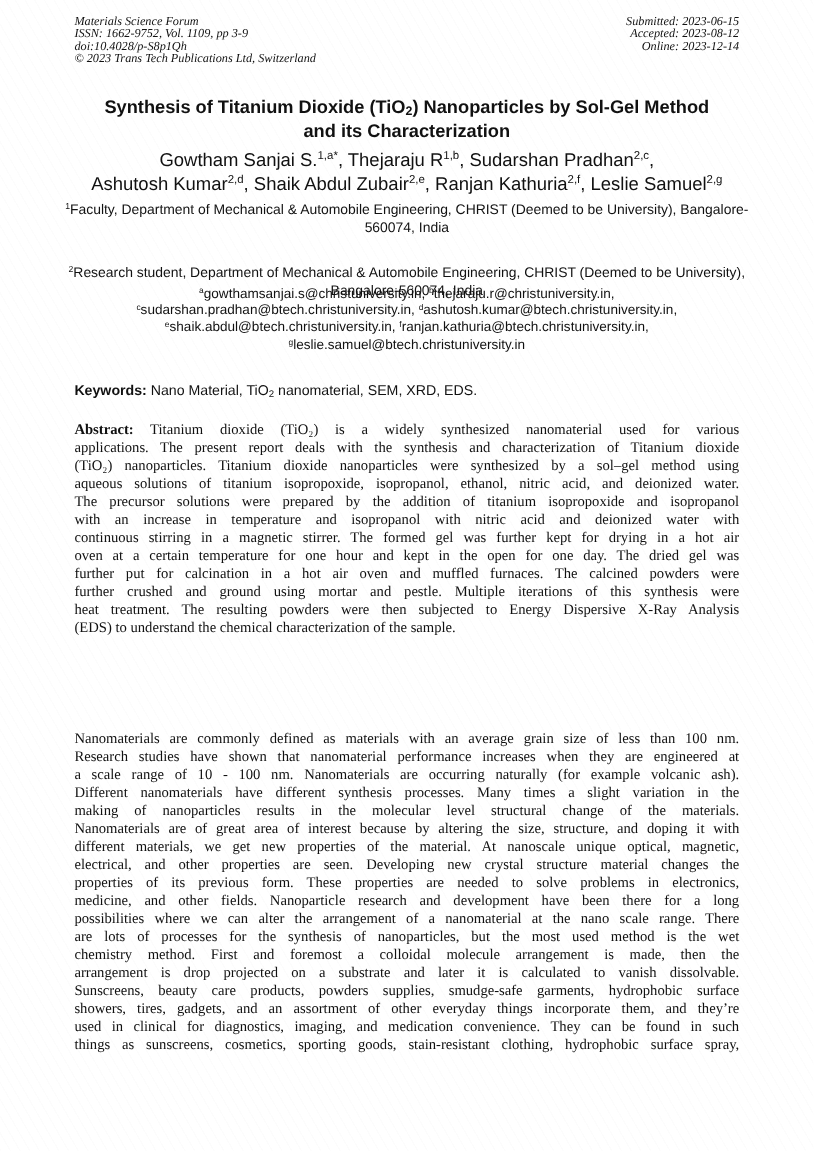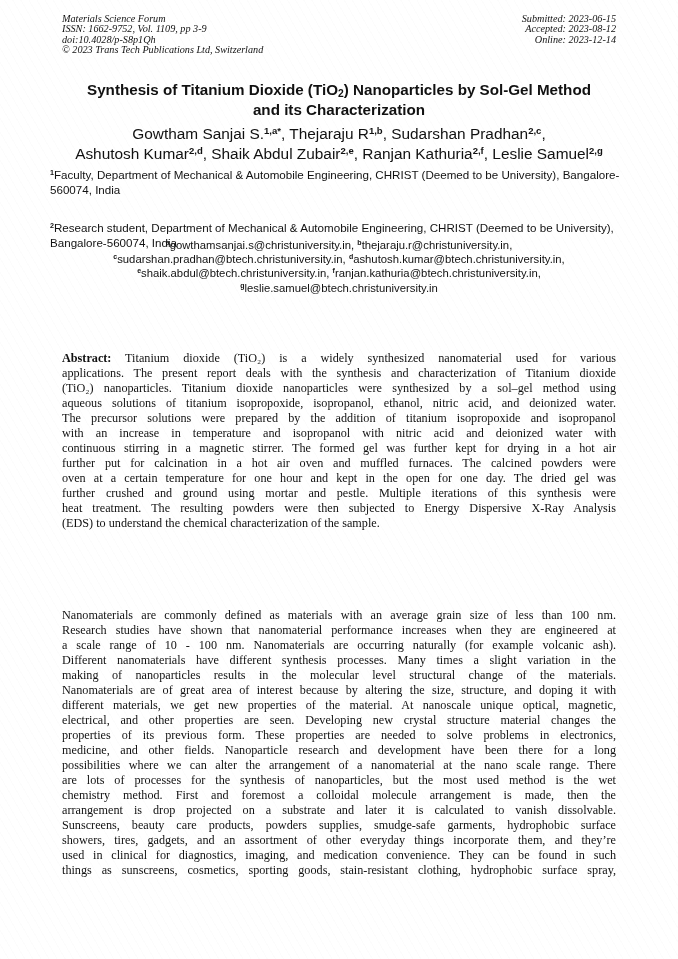--- a/index.html
+++ b/index.html
@@ -20,30 +20,30 @@
 
   .title {
     position: absolute; left: 40px; width: 598px; top: 80px; text-align: center;
     font-family: "Liberation Sans", sans-serif; font-weight: bold; font-size: 15.2px; line-height: 19.5px;
   }
   .authors {
     position: absolute; left: 20px; width: 638px; top: 124px; text-align: center;
     font-family: "Liberation Sans", sans-serif; font-size: 15.4px; line-height: 19.5px;
   }
   .affil {
-    position: absolute; left: 50px; width: 578px; 
+    position: absolute; left: 50px; width: 578px; text-align: center;
     font-family: "Liberation Sans", sans-serif; font-size: 11.6px; line-height: 15px;
   }
   .affil1 { top: 167px; }
   .affil2 { top: 204px; margin-top: 16px; }
   .emails {
     position: absolute; left: 40px; width: 598px; top: 238px; text-align: center;
     font-family: "Liberation Sans", sans-serif; font-size: 11.3px; line-height: 14.2px;
   }
-  sup { font-size: 0.62em; vertical-align: 0.55em; line-height: 0; font-weight: bold; }
+  sup { font-size: 0.62em; vertical-align: 0.55em; line-height: 0; }
   sub { font-size: 0.68em; vertical-align: -0.2em; line-height: 0; }
 
   .keywords {
     position: absolute; left: 62px; width: 560px; top: 318px;
     font-family: "Liberation Sans", sans-serif; font-size: 11.8px; line-height: 14px;
   }
   .keywords b { font-weight: bold; }
 
   .serif-block {
     position: absolute; left: 62px; width: 554px;
@@ -92,31 +92,32 @@
   <div class="affil affil1"><sup>1</sup><span>Faculty, Department of Mechanical &amp; Automobile Engineering, CHRIST (Deemed to be University), Bangalore-560074, India</span></div>
   <div class="affil affil2"><sup>2</sup><span>Research student, Department of Mechanical &amp; Automobile Engineering, CHRIST (Deemed to be University), Bangalore-560074, India</span></div>
 
   <div class="emails">
     <div><span><sup>a</sup><span>gowthamsanjai.s@christuniversity.in</span></span><span>, </span><span><sup>b</sup><span>thejaraju.r@christuniversity.in</span></span><span>,</span></div>
     <div><span><sup>c</sup><span>sudarshan.pradhan@btech.christuniversity.in</span></span><span>, </span><span><sup>d</sup><span>ashutosh.kumar@btech.christuniversity.in</span></span><span>,</span></div>
     <div><span><sup>e</sup><span>shaik.abdul@btech.christuniversity.in</span></span><span>, </span><span><sup>f</sup><span>ranjan.kathuria@btech.christuniversity.in</span></span><span>,</span></div>
     <div><span><sup>g</sup><span>leslie.samuel@btech.christuniversity.in</span></span></div>
   </div>
 
+  <div class="keywords"><b>Keywords:</b><span> Nano Material, TiO</span><sub>2</sub><span> nanomaterial, SEM, XRD, EDS.</span></div>
 
   <div class="serif-block abstract" id="abstract-block">
       <span class="line"><b>Abstract:</b><span> Titanium dioxide (TiO₂) is a widely synthesized nanomaterial used for various</span></span>
       <span class="line">applications. The present report deals with the synthesis and characterization of Titanium dioxide</span>
       <span class="line">(TiO₂) nanoparticles. Titanium dioxide nanoparticles were synthesized by a sol–gel method using</span>
       <span class="line">aqueous solutions of titanium isopropoxide, isopropanol, ethanol, nitric acid, and deionized water.</span>
       <span class="line">The precursor solutions were prepared by the addition of titanium isopropoxide and isopropanol</span>
       <span class="line">with an increase in temperature and isopropanol with nitric acid and deionized water with</span>
       <span class="line">continuous stirring in a magnetic stirrer. The formed gel was further kept for drying in a hot air</span>
+      <span class="line">oven at a certain temperature for one hour and kept in the open for one day. The dried gel was</span>
       <span class="line">further put for calcination in a hot air oven and muffled furnaces. The calcined powders were</span>
-      <span class="line">oven at a certain temperature for one hour and kept in the open for one day. The dried gel was</span>
       <span class="line">further crushed and ground using mortar and pestle. Multiple iterations of this synthesis were</span>
       <span class="line">heat treatment. The resulting powders were then subjected to Energy Dispersive X-Ray Analysis</span>
       <span class="line last">(EDS) to understand the chemical characterization of the sample.</span>
     </div>
 
   <div class="serif-block intro-body" id="intro-block">
       <span class="line">Nanomaterials are commonly defined as materials with an average grain size of less than 100 nm.</span>
       <span class="line">Research studies have shown that nanomaterial performance increases when they are engineered at</span>
       <span class="line">a scale range of 10 - 100 nm. Nanomaterials are occurring naturally (for example volcanic ash).</span>
       <span class="line">Different nanomaterials have different synthesis processes. Many times a slight variation in the</span>

